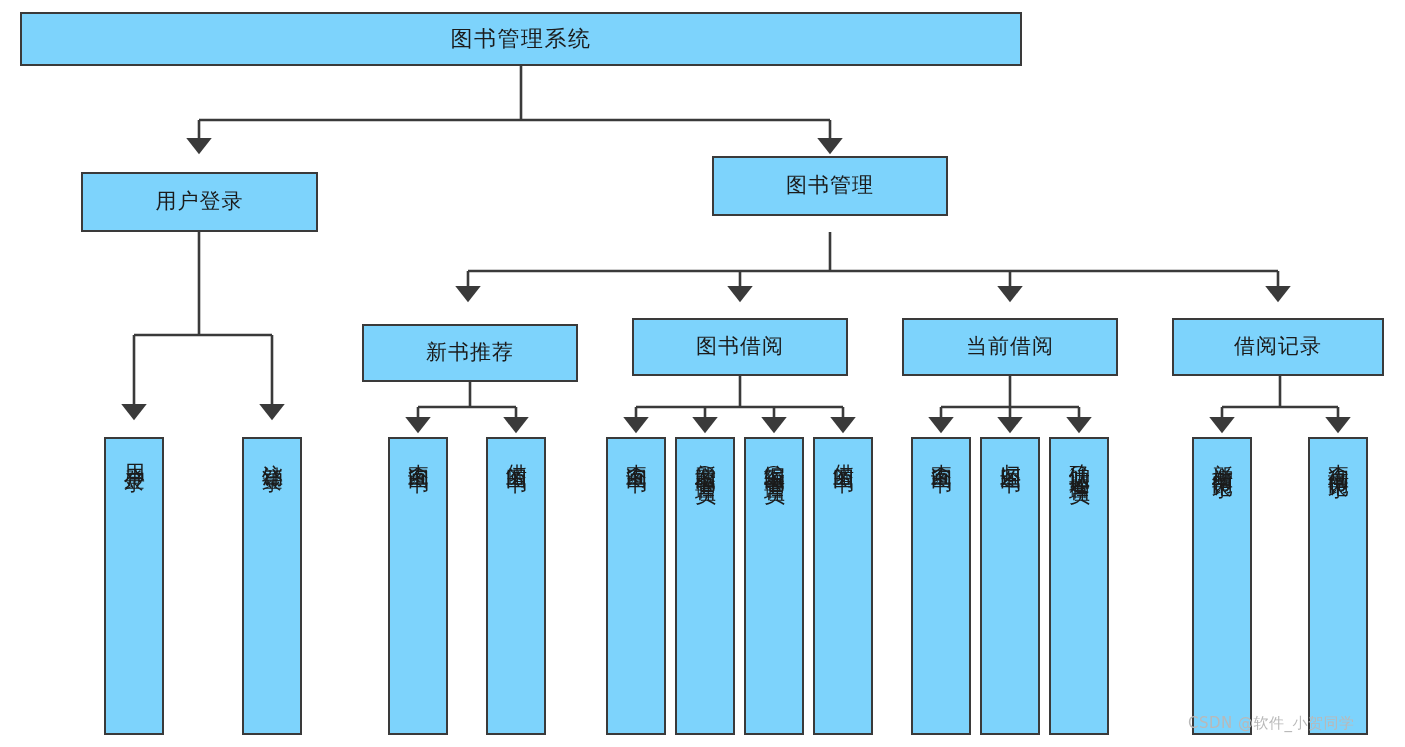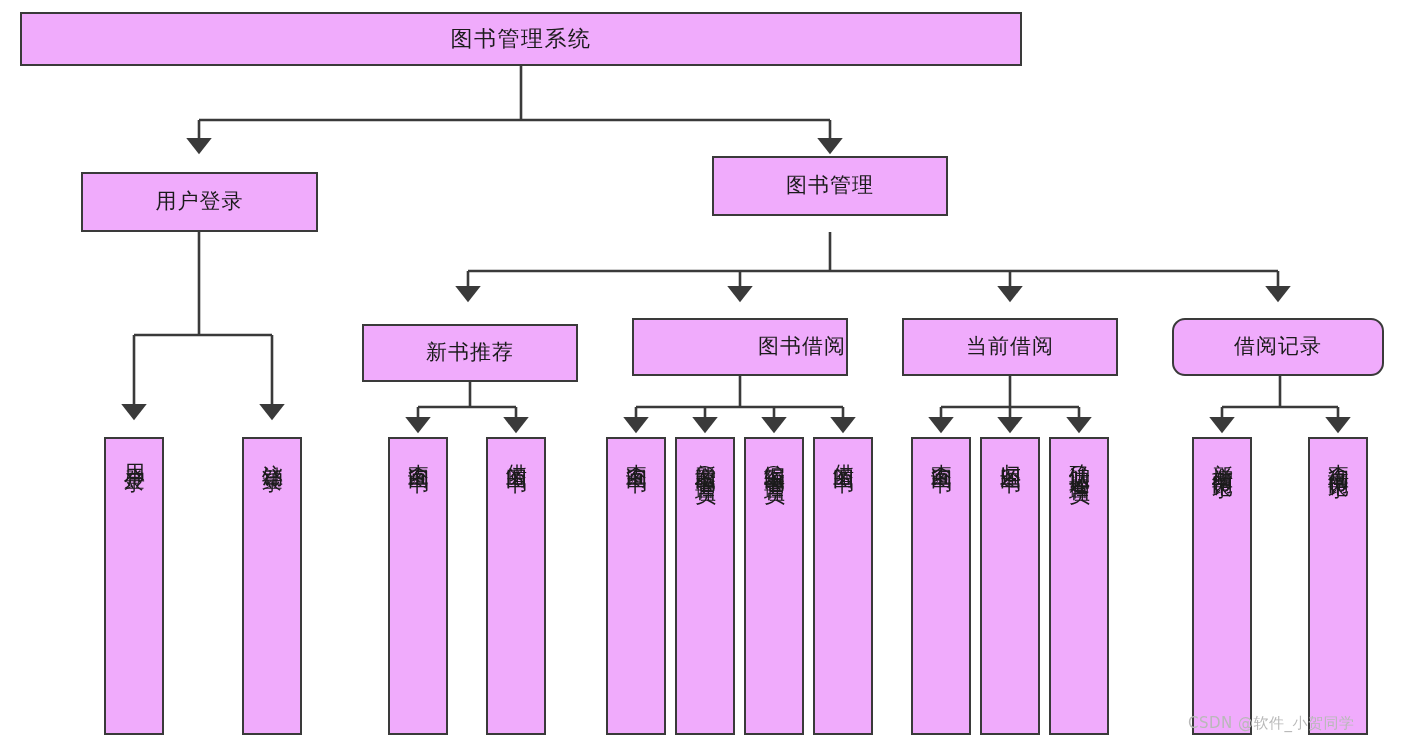--- a/index.html
+++ b/index.html
@@ -23,21 +23,21 @@
   #edge-layer {
     position: absolute;
     left: 0;
     top: 0;
     width: 1405px;
     height: 747px;
   }
   .node {
     position: absolute;
     box-sizing: border-box;
-    background: #f0abfc;
+    background: #7dd3fc;
     border: 2px solid #3a3a3a;
     display: flex;
     align-items: center;
     justify-content: center;
     color: #1b1b1b;
   }
   .node-label {
     display: block;
     text-align: center;
     line-height: 1.22;
@@ -138,27 +138,27 @@
   <div class="node horiz" style="left:81px; top:172px; width:237px; height:60px;">
     <span class="node-label">用户登录</span>
   </div>
   <div class="node horiz" style="left:712px; top:156px; width:236px; height:60px;">
     <span class="node-label">图书管理</span>
   </div>
 
   <div class="node horiz" style="left:362px; top:324px; width:216px; height:58px;">
     <span class="node-label">新书推荐</span>
   </div>
-  <div class="node horiz" style="left:632px; top:318px; width:216px; height:58px;justify-content:flex-end;">
+  <div class="node horiz" style="left:632px; top:318px; width:216px; height:58px;">
     <span class="node-label">图书借阅</span>
   </div>
   <div class="node horiz" style="left:902px; top:318px; width:216px; height:58px;">
     <span class="node-label">当前借阅</span>
   </div>
-  <div class="node horiz" style="left:1172px; top:318px; width:212px; height:58px;border-radius:13px;">
+  <div class="node horiz" style="left:1172px; top:318px; width:212px; height:58px;">
     <span class="node-label">借阅记录</span>
   </div>
 
   <div class="node vert" style="left:104px; top:437px; width:60px; height:298px;">
     <span class="node-label">用户登录</span>
   </div>
   <div class="node vert" style="left:242px; top:437px; width:60px; height:298px;">
     <span class="node-label">注销登录</span>
   </div>
 

